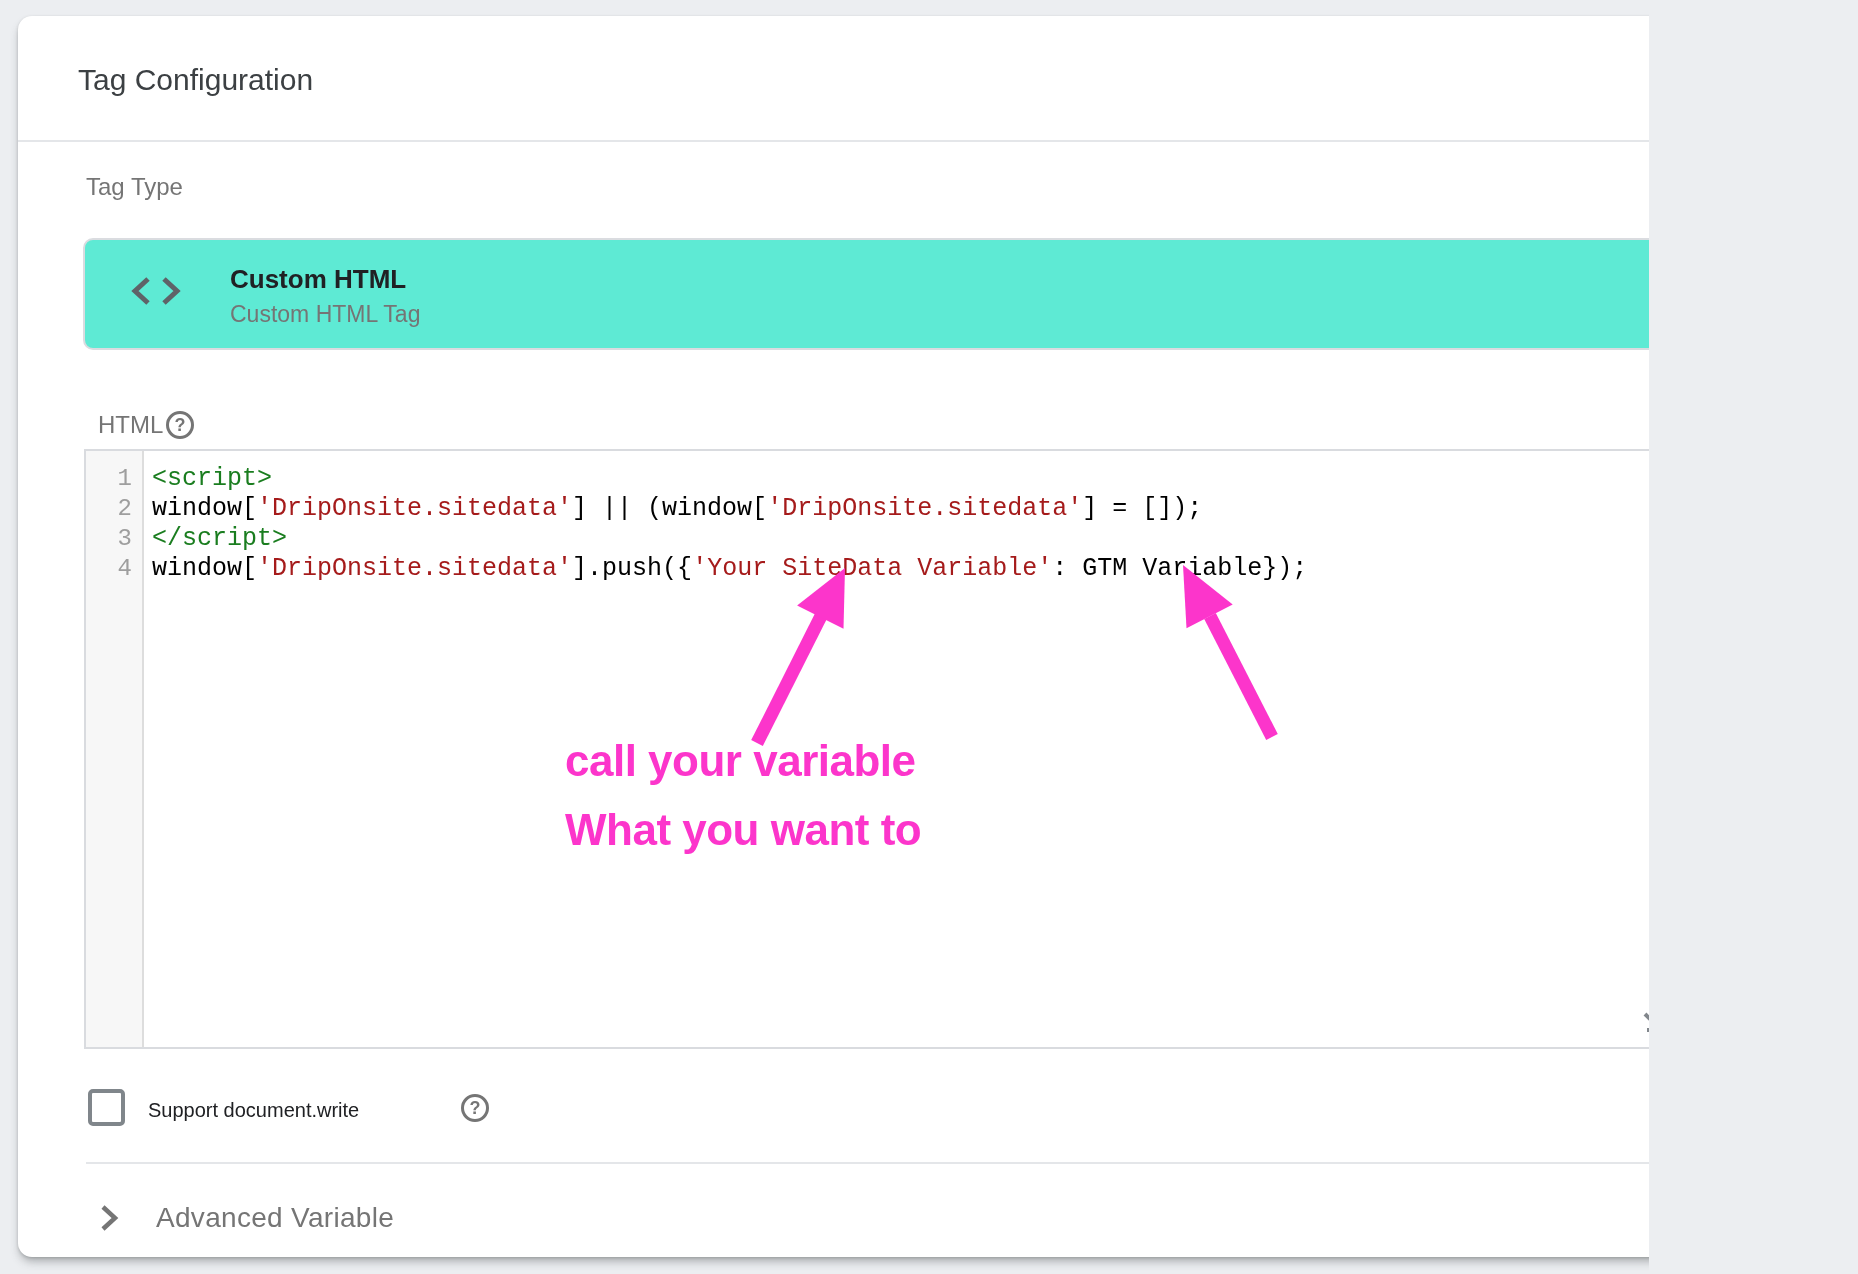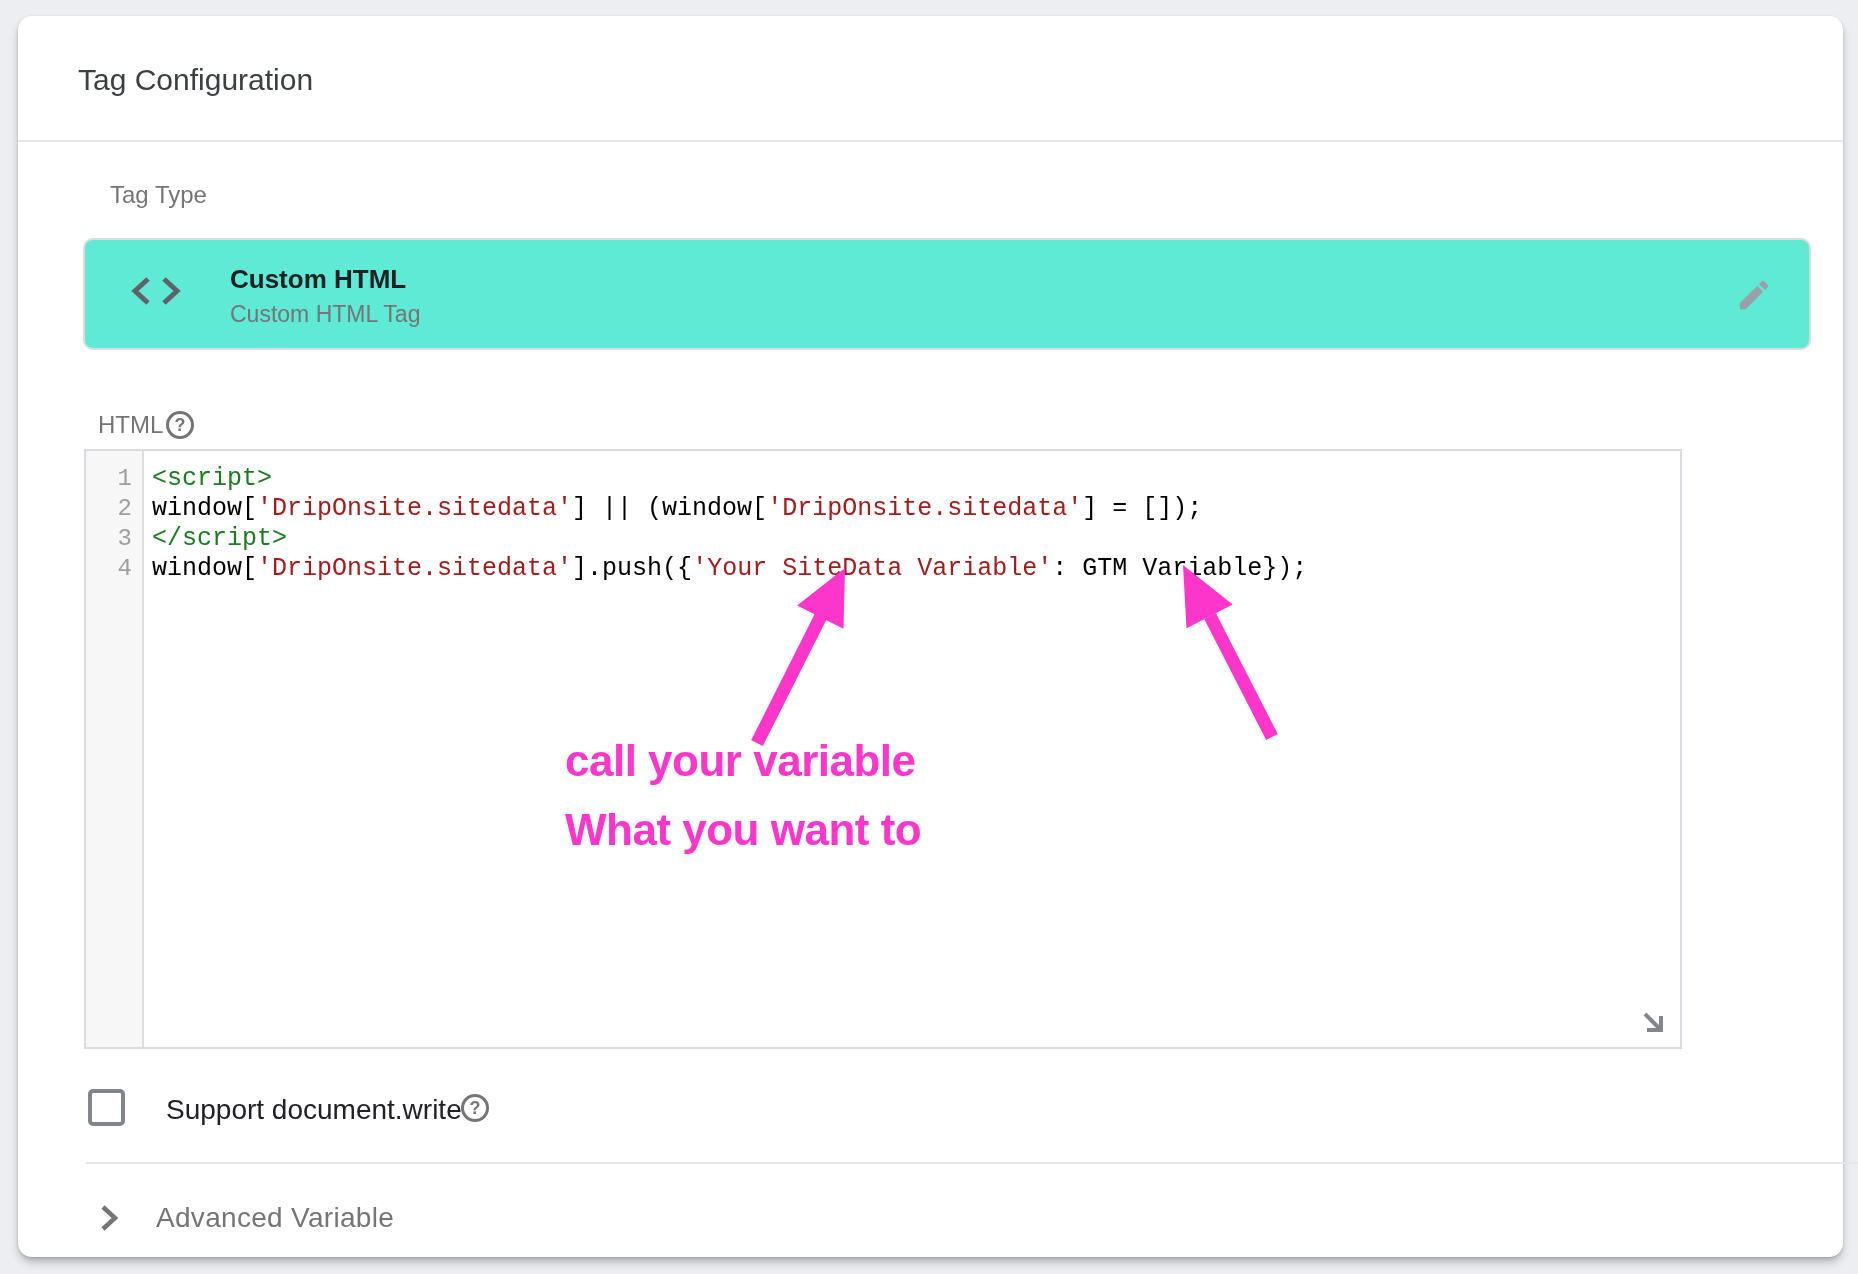--- a/index.html
+++ b/index.html
@@ -1,22 +1,22 @@
 <!DOCTYPE html>
 <html><head>
 <meta charset="utf-8">
 <style>
   html,body{margin:0;padding:0;background:#eceef1;font-family:"Liberation Sans",sans-serif;}
-  .screen{position:relative;width:1858px;height:1274px;background:#eceef1;overflow:hidden;}
+  .screen{position:relative;width:1632px;height:1274px;background:#eceef1;overflow:hidden;padding-left:17px;}
   .card{position:absolute;left:18px;top:16px;width:1825px;height:1241px;background:#ffffff;
         border-radius:14px;box-shadow:0 6px 10px -2px rgba(60,64,67,.4),0 1px 3px rgba(60,64,67,.2);}
   .panel-title{position:absolute;left:60px;top:46px;font-size:30px;line-height:36px;color:#3c4043;}
   .divider1{position:absolute;left:0;top:124px;width:100%;height:0;border-top:2px solid #e4e6e9;}
   .field-label{position:absolute;font-size:24px;color:#757575;line-height:30px;}
-  .tagtype-label{left:68px;top:164px;margin-left:24px;}
+  .tagtype-label{left:68px;top:156px;}
   .tt-card{position:absolute;left:65px;top:222px;width:1728px;height:112px;border:2px solid #dadce0;
            border-radius:10px;box-sizing:border-box;background:#5eead4;cursor:pointer;}
   .tt-icon{position:absolute;left:46px;top:36px;}
   .tt-title{position:absolute;left:145px;top:22px;font-size:26px;font-weight:700;color:#202124;line-height:34px;}
   .tt-sub{position:absolute;left:145px;top:58px;font-size:23px;color:#757575;line-height:32px;}
   .pencil{position:absolute;right:36px;top:36px;cursor:pointer;}
   .html-label{left:80px;top:394px;}
   .help{position:absolute;width:28px;height:28px;border:3px solid #757575;border-radius:50%;
         box-sizing:border-box;color:#757575;font-size:18px;font-weight:700;text-align:center;
         line-height:23px;}
@@ -27,21 +27,21 @@
   .gutter{width:58px;background:#f7f7f7;border-right:2px solid #dddddd;box-sizing:border-box;
           padding-top:13px;flex:none;}
   .gutter .ln{height:30px;line-height:30px;font-family:"Liberation Mono",monospace;font-size:24px;
           color:#9e9e9e;text-align:right;padding-right:10px;}
   .code{flex:1;padding:13px 0 0 8px;overflow:hidden;}
   .code .cl{height:30px;line-height:30px;font-family:"Liberation Mono",monospace;font-size:25px;
           white-space:pre;}
   .resize{position:absolute;right:12px;bottom:10px;}
   .checkbox{position:absolute;left:70px;top:1073px;width:37px;height:37px;border:4px solid #80868b;
             border-radius:5px;box-sizing:border-box;background:#fff;cursor:pointer;}
-  .cb-label{position:absolute;left:148px;top:1078px;font-size:28px;color:#202124;line-height:32px;}
+  .cb-label{position:absolute;left:130px;top:1078px;font-size:20px;color:#202124;line-height:32px;}
   .divider2{position:absolute;left:68px;top:1146px;width:1775px;height:0;border-top:2px solid #e4e6e9;}
   .advanced{position:absolute;left:80px;top:1182px;height:40px;display:flex;align-items:center;cursor:pointer;}
   .advanced .chev{margin-right:36px;}
   .advanced .adv-label{font-size:28px;font-weight:500;color:#757575;letter-spacing:.3px;}
   .annot{position:absolute;font-weight:700;font-size:44px;line-height:69px;letter-spacing:-0.5px;}
   .annot-left{left:565px;top:726px;}
   .annot-right{left:1058px;top:719px;}
   .arrows{position:absolute;left:0;top:0;pointer-events:none;}
 </style>
 </head>

